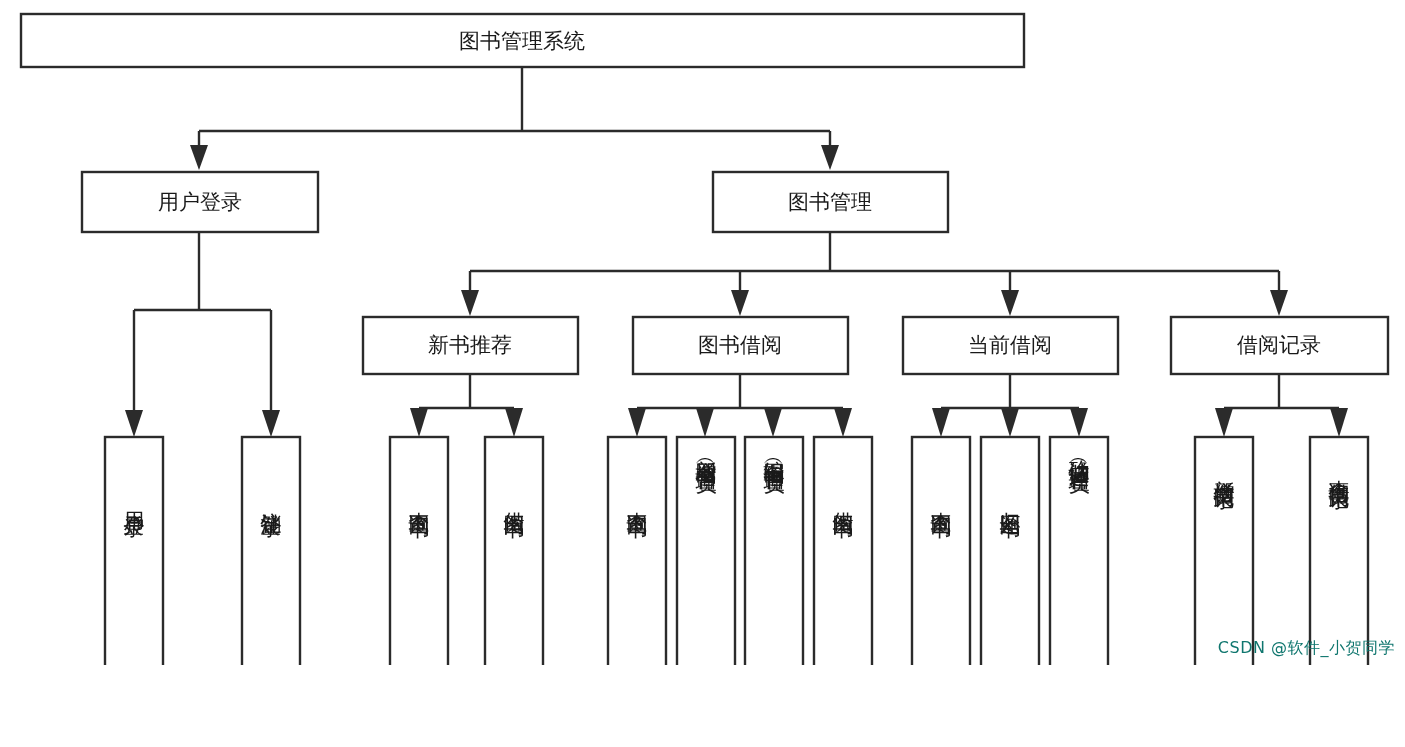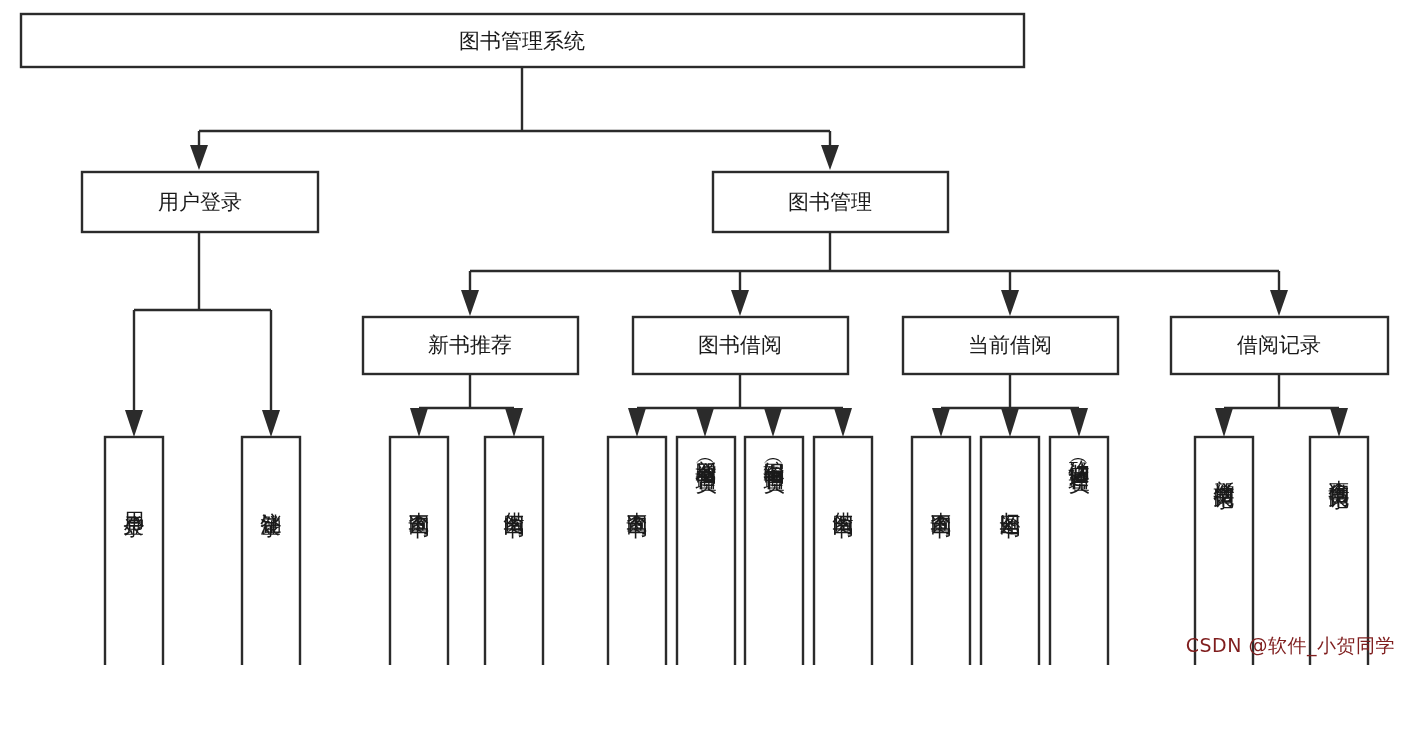--- a/index.html
+++ b/index.html
@@ -62,22 +62,22 @@
     line-height: 1.05;
     color: #1a1a1a;
     letter-spacing: 2px;
     white-space: nowrap;
   }
   .watermark {
     position: absolute;
     right: 10px;
     bottom: 6px;
     font-family: "DejaVu Sans", "Liberation Sans", sans-serif;
-    font-size: 19px;
-    color: #7f1d1d;
+    font-size: 16px;
+    color: #0f766e;
     letter-spacing: 0.5px;
     user-select: none;
     pointer-events: none;
     white-space: nowrap;
     text-align: right;
   }
 </style>
 </head>
 <body>
 

